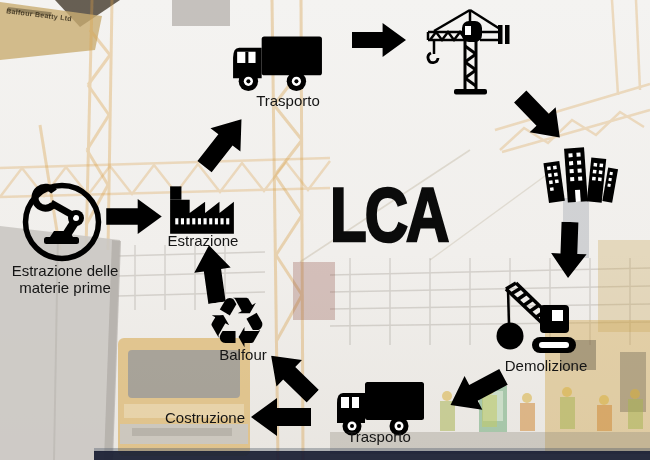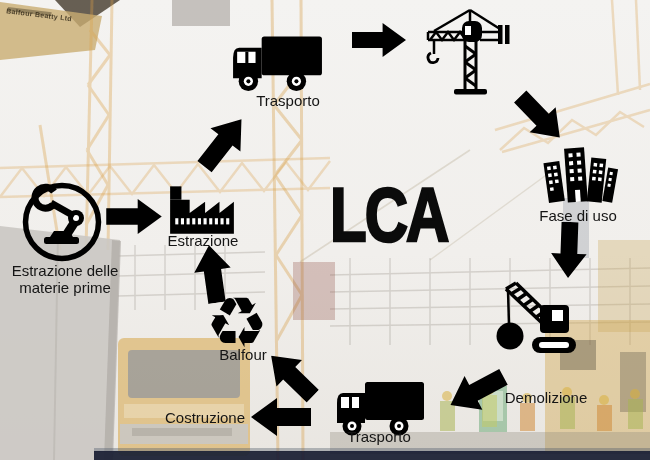--- a/index.html
+++ b/index.html
@@ -308,21 +308,20 @@
         <g transform="rotate(10 70 40)">
           <rect x="65" y="22" width="10" height="34" fill="#000"></rect>
           <g fill="#fff">
               <rect x="67.5" y="26" width="3" height="3"></rect>
               <rect x="67.5" y="32" width="3" height="3"></rect>
           <rect x="67.5" y="38" width="3" height="3"></rect>
             </g>
         </g>
       </svg>
     </div>
-    <div class="stage-label" style="left:513px;top:207px;">Fase di uso</div>
 
     <div class="arrow" style="left:541px;top:231px;width:56px;height:38px;transform:rotate(92deg);">
       <svg viewBox="0 0 60 40">
           <path d="M0 11 H34 V1 L60 20 L34 39 V29 H0 Z" fill="#000"></path>
         </svg>
     </div>
 
     <div class="node-icon" style="left:487px;top:281px;width:94px;height:80px;">
       <svg viewBox="0 0 92 80">
         <g stroke="#000" stroke-width="3.5" fill="none">
@@ -336,21 +335,21 @@
           <line x1="47" y1="37" x2="57" y2="30"></line>
         </g>
         <line x1="20" y1="9" x2="21" y2="44" stroke="#000" stroke-width="2.5"></line>
         <circle cx="22" cy="55" r="13.5" fill="#000"></circle>
         <rect x="52" y="24" width="29" height="28" rx="4" fill="#000"></rect>
         <rect x="64" y="29" width="11" height="11" fill="#fff"></rect>
         <rect x="44" y="56" width="44" height="16" rx="8" fill="#000"></rect>
         <rect x="51" y="61" width="30" height="6" rx="3" fill="#fff"></rect>
       </svg>
     </div>
-    <div class="stage-label" style="left:481px;top:357px;margin-top:32px;">Demolizione</div>
+    <div class="stage-label" style="left:481px;top:357px;">Demolizione</div>
 
     <div class="arrow" style="left:444px;top:371px;width:66px;height:40px;transform:rotate(152deg);">
       <svg viewBox="0 0 60 40">
           <path d="M0 11 H34 V1 L60 20 L34 39 V29 H0 Z" fill="#000"></path>
         </svg>
     </div>
 
     <div class="node-icon" style="left:333px;top:381px;width:94px;height:56px;">
       <svg viewBox="0 0 92 56">
         <rect x="31" y="1" width="59" height="38" rx="2.5" fill="#000"></rect>

